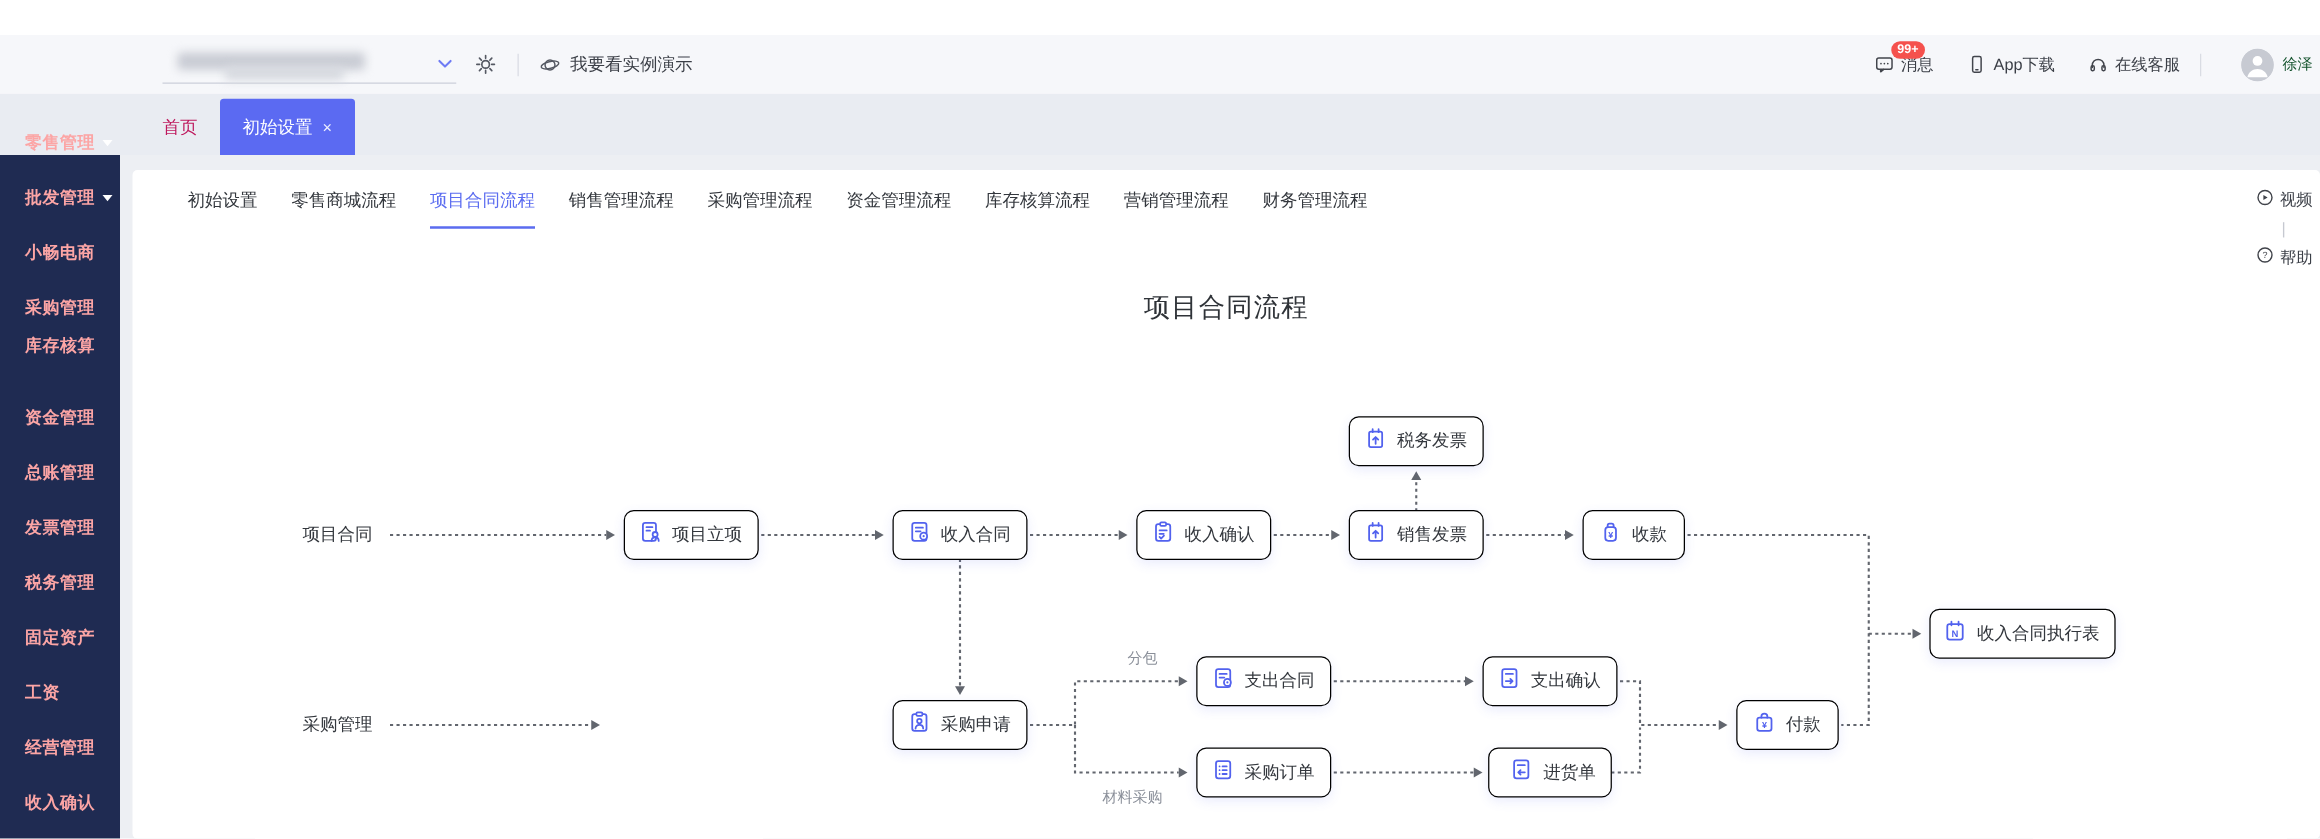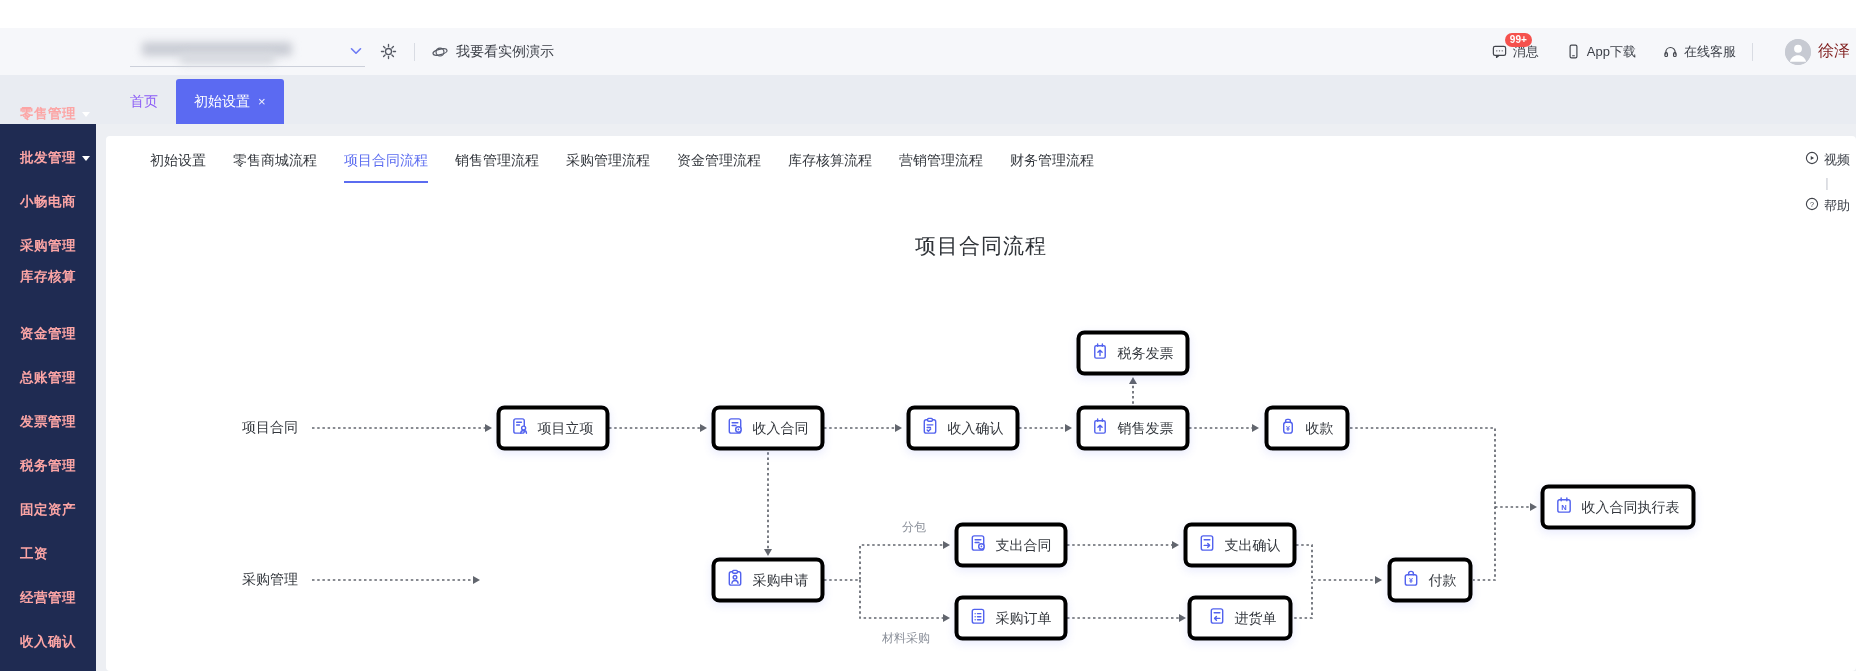--- a/index.html
+++ b/index.html
@@ -15,25 +15,25 @@
   .blur-blob { position:absolute; left:12px; top:5px; width:150px; height:14px; background:#c9ccd4; border-radius:3px; filter:blur(4px); }
   .blur-blob2 { position:absolute; left:50px; top:16px; width:95px; height:11px; background:#d6d9df; border-radius:3px; filter:blur(4px); }
   .hicon { display:inline-flex; align-items:center; justify-content:center; }
   .gear-btn { margin-left:14px; cursor:pointer; }
   .vdiv { width:1px; height:18px; background:#d9dce3; margin:0 16px; }
   .demo-link { display:flex; align-items:center; gap:7px; font-size:14px; color:#3b3f47; cursor:pointer; }
   .header-right { position:absolute; right:0; top:0; height:47px; display:flex; align-items:center; padding-right:6px; }
   .hr-item { display:flex; align-items:center; gap:5px; font-size:13px; color:#3b3f47; margin-left:26px; cursor:pointer; position:relative; }
   .badge { position:absolute; top:-10px; left:14px; background:#f5514d; color:#fff; font-size:10px; line-height:14px; padding:0 5px; border-radius:8px; font-weight:bold; }
   .avatar-wrap { width:26px; height:26px; border-radius:50%; overflow:hidden; background:#c7cad2; margin-left:16px; }
-  .user-name { font-size:16px; color:#7f1d1d; margin-left:7px; white-space:nowrap; }
+  .user-name { font-size:12px; color:#14532d; margin-left:7px; white-space:nowrap; }
 
   
   .tabstrip { position:absolute; left:0; top:75px; width:1856px; height:49px; background:#e9ecf2; display:flex; align-items:flex-end; padding-left:112px; }
-  .wtab { height:45px; display:flex; align-items:center; padding:0 18px; font-size:14px; color:#8b5cf6; cursor:pointer; }
+  .wtab { height:45px; display:flex; align-items:center; padding:0 18px; font-size:14px; color:#be185d; cursor:pointer; }
   .wtab.active { background:#5b6af2; color:#fff; border-radius:3px 3px 0 0; }
   .wtab .close-x { margin-left:8px; font-size:13px; opacity:.9; }
 
   
   .logo-block { position:absolute; left:0; top:28px; width:115px; height:96px; background:#1f2b52; z-index:6; }
   .logo-row { display:flex; align-items:center; gap:5px; padding:7px 0 0 9px; }
   .logo-text { color:#fff; font-size:12.5px; font-weight:bold; letter-spacing:.5px; white-space:nowrap; }
   .edition { color:#fff; font-size:12px; padding:6px 0 0 10px; }
   .sidebar { position:absolute; left:0; top:124px; width:96px; height:547px; background:#1f2b52; z-index:6; }
   .side-item { position:absolute; left:20px; color:#fca5a5; font-size:13.5px; font-weight:bold; white-space:nowrap; cursor:pointer; letter-spacing:.5px; }
@@ -47,21 +47,21 @@
   .nav-tab.active { color:#5b6cf0; border-bottom-color:#5b6cf0; }
   .nav-right { position:absolute; right:6px; top:14px; display:flex; align-items:center; gap:6px; font-size:13px; color:#3b3f47;flex-direction:column; }
   .nav-right .sep { color:#c6c9d1; margin:0 2px; }
   .nav-link { display:flex; align-items:center; gap:4px; cursor:pointer; }
 
   .flow-title { position:absolute; left:981px; top:232px; transform:translateX(-50%); font-size:21px; color:#2f3338; font-weight:500; z-index:4; letter-spacing:1px; }
 
   
   .flow-layer { position:absolute; left:0; top:0; width:1856px; height:671px; z-index:5; pointer-events:none; }
   .flow-layer svg.wires { position:absolute; left:0; top:0; }
-  .flow-node { position:absolute; transform:translate(-50%,-50%); display:inline-flex; align-items:center; gap:8px; background:#fff; border:4px solid #000000; border-radius:8px; padding:7px 12px 7px 10px; box-shadow:0 3px 9px rgba(84,98,238,.12); pointer-events:auto; cursor:pointer; white-space:nowrap; justify-content:center; }
+  .flow-node { position:absolute; transform:translate(-50%,-50%); display:inline-flex; align-items:center; gap:8px; background:#fff; border:1px solid #000000; border-radius:8px; padding:7px 12px 7px 10px; box-shadow:0 3px 9px rgba(84,98,238,.12); pointer-events:auto; cursor:pointer; white-space:nowrap; justify-content:center; }
   .flow-node .nlabel { font-size:14px; color:#33373d; }
   .row-label { position:absolute; transform:translate(-50%,-50%); font-size:14px; color:#33373d; font-weight:500; white-space:nowrap; }
   .edge-label { position:absolute; transform:translate(-50%,-50%); font-size:12px; color:#8a8f99; white-space:nowrap; }
 </style>
 </head>
 <body>
 
 <div class="screen">
 
   <div class="topstrip"></div>

